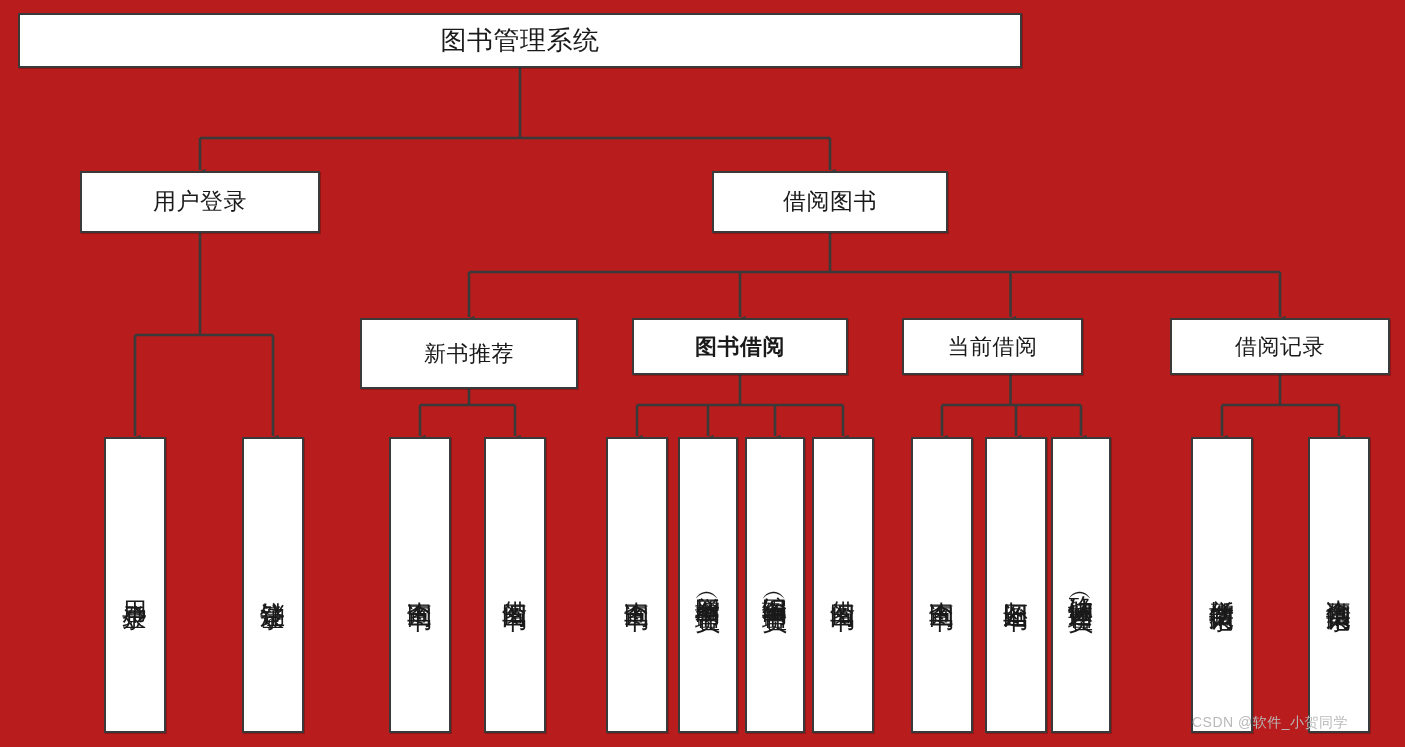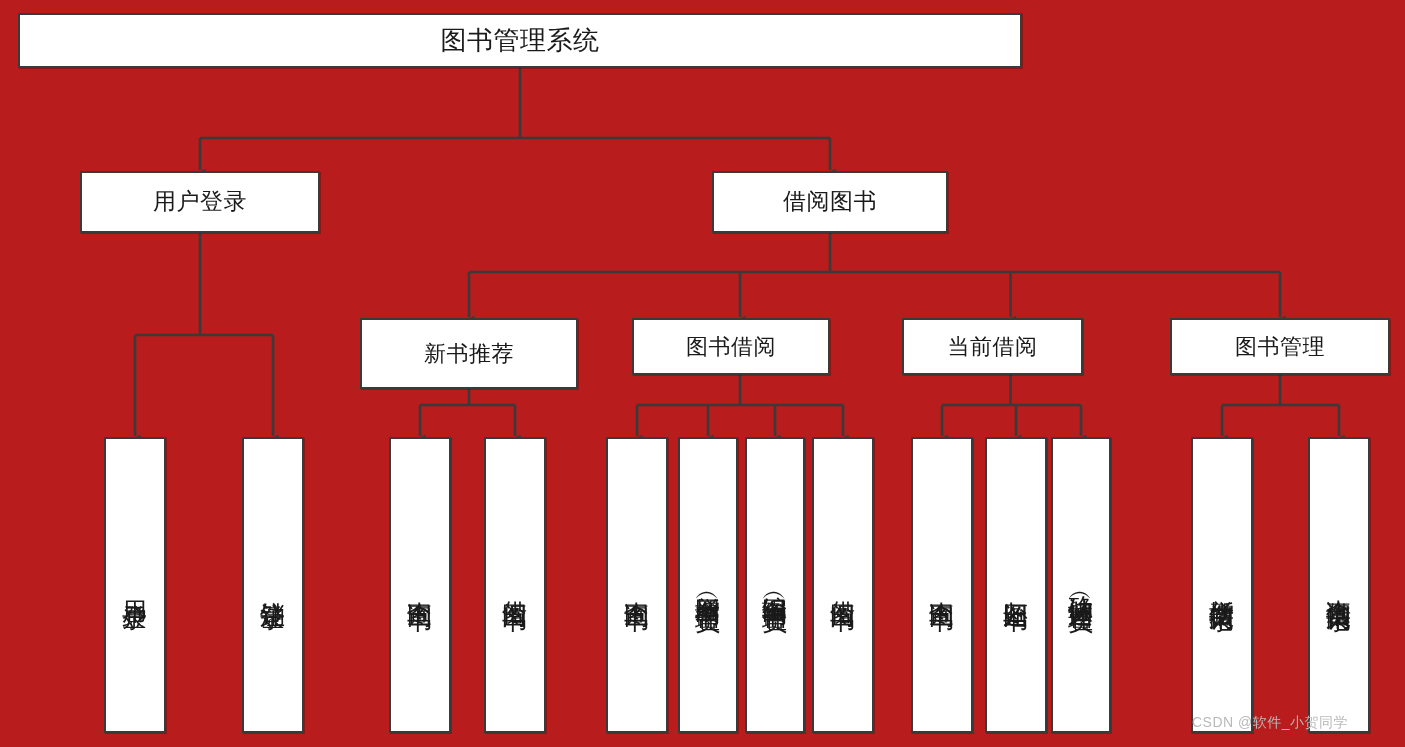--- a/index.html
+++ b/index.html
@@ -122,28 +122,28 @@
   <div class="node lvl2" style="left: 80px; top: 171px; width: 240px; height: 62px;">
     <span class="lbl">用户登录</span>
   </div>
   <div class="node lvl2" style="left: 712px; top: 171px; width: 236px; height: 62px;">
     <span class="lbl">借阅图书</span>
   </div>
 
   <div class="node lvl3" style="left: 360px; top: 318px; width: 218px; height: 71px;">
     <span class="lbl">新书推荐</span>
   </div>
-  <div class="node lvl3" style="left: 632px; top: 318px; width: 198px; height: 57px;">
+  <div class="node lvl3" style="left: 632px; top: 318px; width: 216px; height: 57px; font-weight: bold;">
     <span class="lbl">图书借阅</span>
   </div>
   <div class="node lvl3" style="left: 902px; top: 318px; width: 181px; height: 57px;">
     <span class="lbl">当前借阅</span>
   </div>
   <div class="node lvl3" style="left: 1170px; top: 318px; width: 220px; height: 57px;">
-    <span class="lbl">图书管理</span>
+    <span class="lbl">借阅记录</span>
   </div>
 
   <div id="leaf-host">
       <div class="node leaf" style="left: 104px; top: 437px; width: 62px; height: 296px;">
         <span class="lbl">用户登录</span>
       </div>
       <div class="node leaf" style="left: 242px; top: 437px; width: 62px; height: 296px;">
         <span class="lbl">注销登录</span>
       </div>
       <div class="node leaf" style="left: 389px; top: 437px; width: 62px; height: 296px;">

